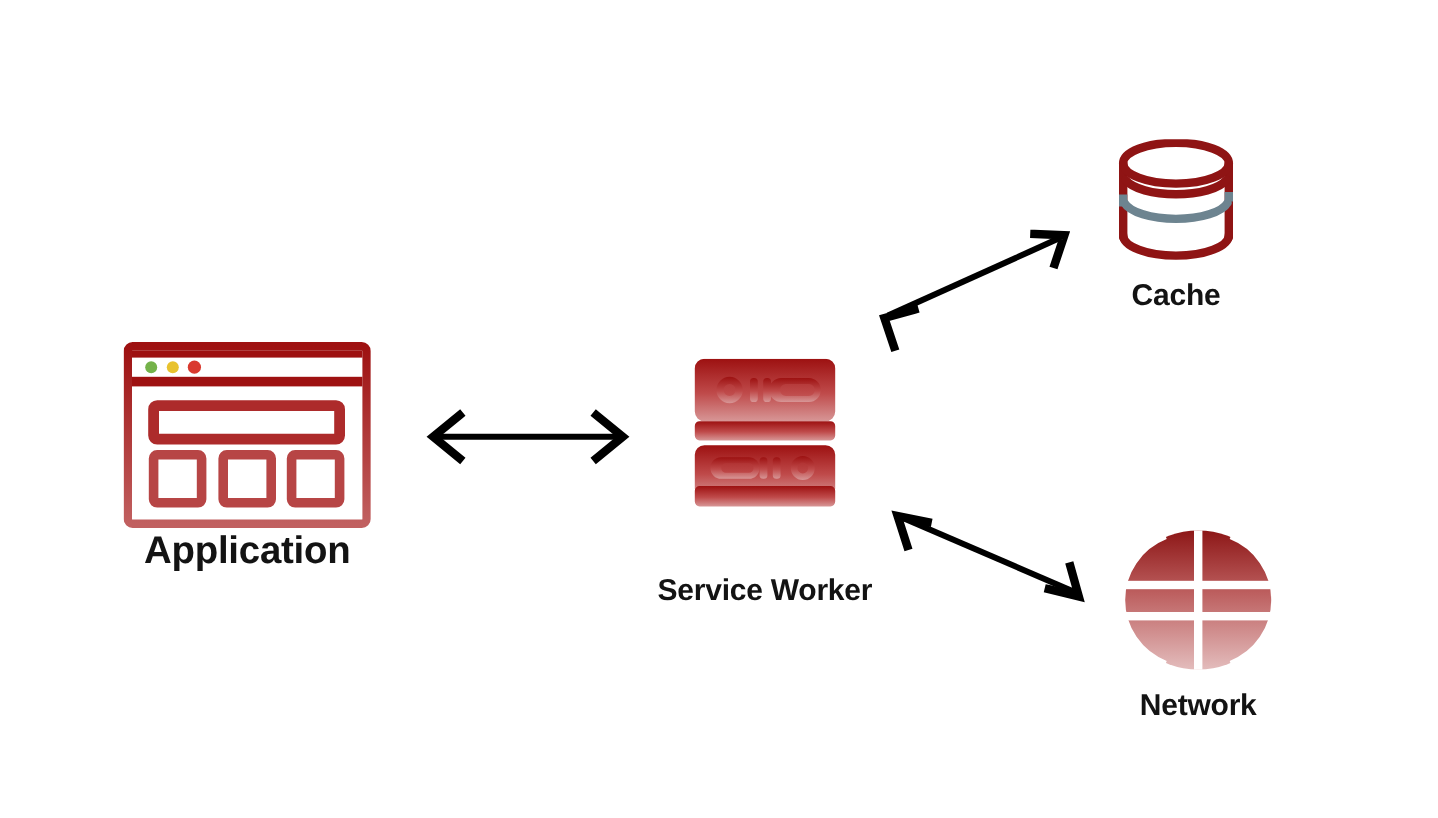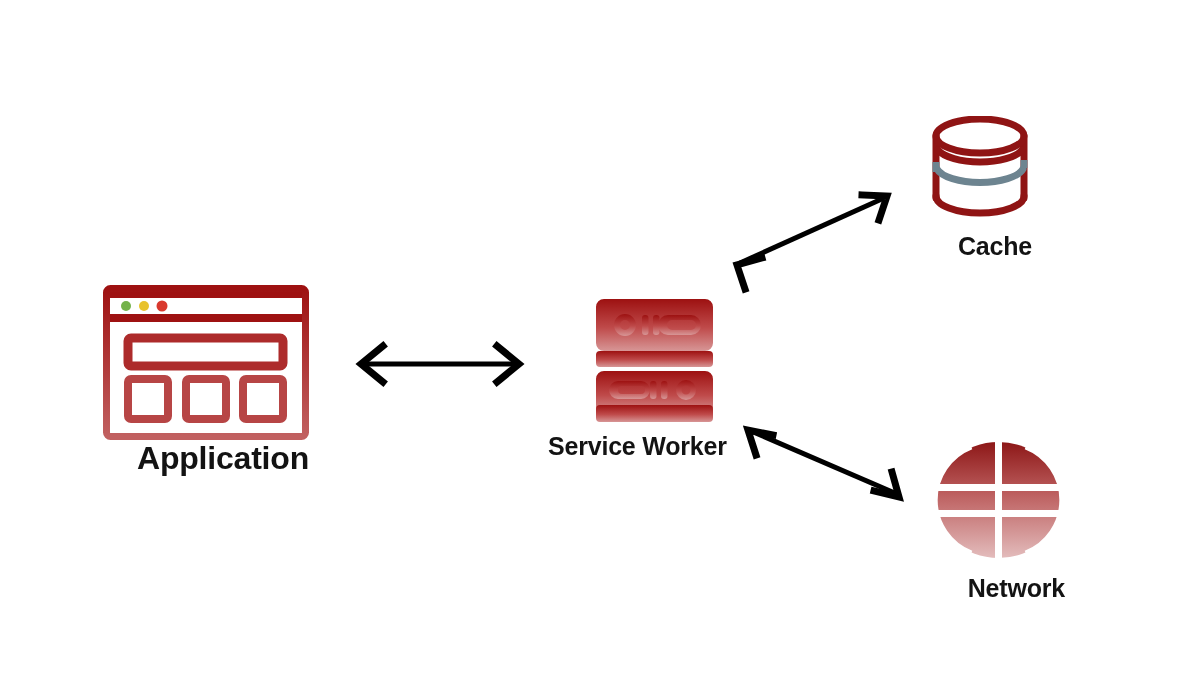--- a/index.html
+++ b/index.html
@@ -15,21 +15,21 @@
     position: relative;
     width: 1198px;
     height: 682px;
     background: #ffffff;
     overflow: hidden;
   }
   .node {
     position: absolute;
     display: flex;
     flex-direction: column;
-    align-items: flex-end;
+    align-items: center;
   }
   .node-icon {
     display: block;
   }
   .node-label {
     font-family: "Liberation Sans", sans-serif;
     font-weight: bold;
     color: #131313;
     text-align: center;
     white-space: nowrap;
@@ -42,20 +42,21 @@
     top: 285px;
   }
   #node-application .node-label {
     font-size: 32px;
   }
 
   
   #node-service-worker {
     left: 548px;
     top: 299px;
+    gap: 46px;
   }
   #node-service-worker .node-label {
     font-size: 25px;
     margin-top: 8px;
   }
 
   
   #node-cache {
     left: 928px;
     top: 116px;

